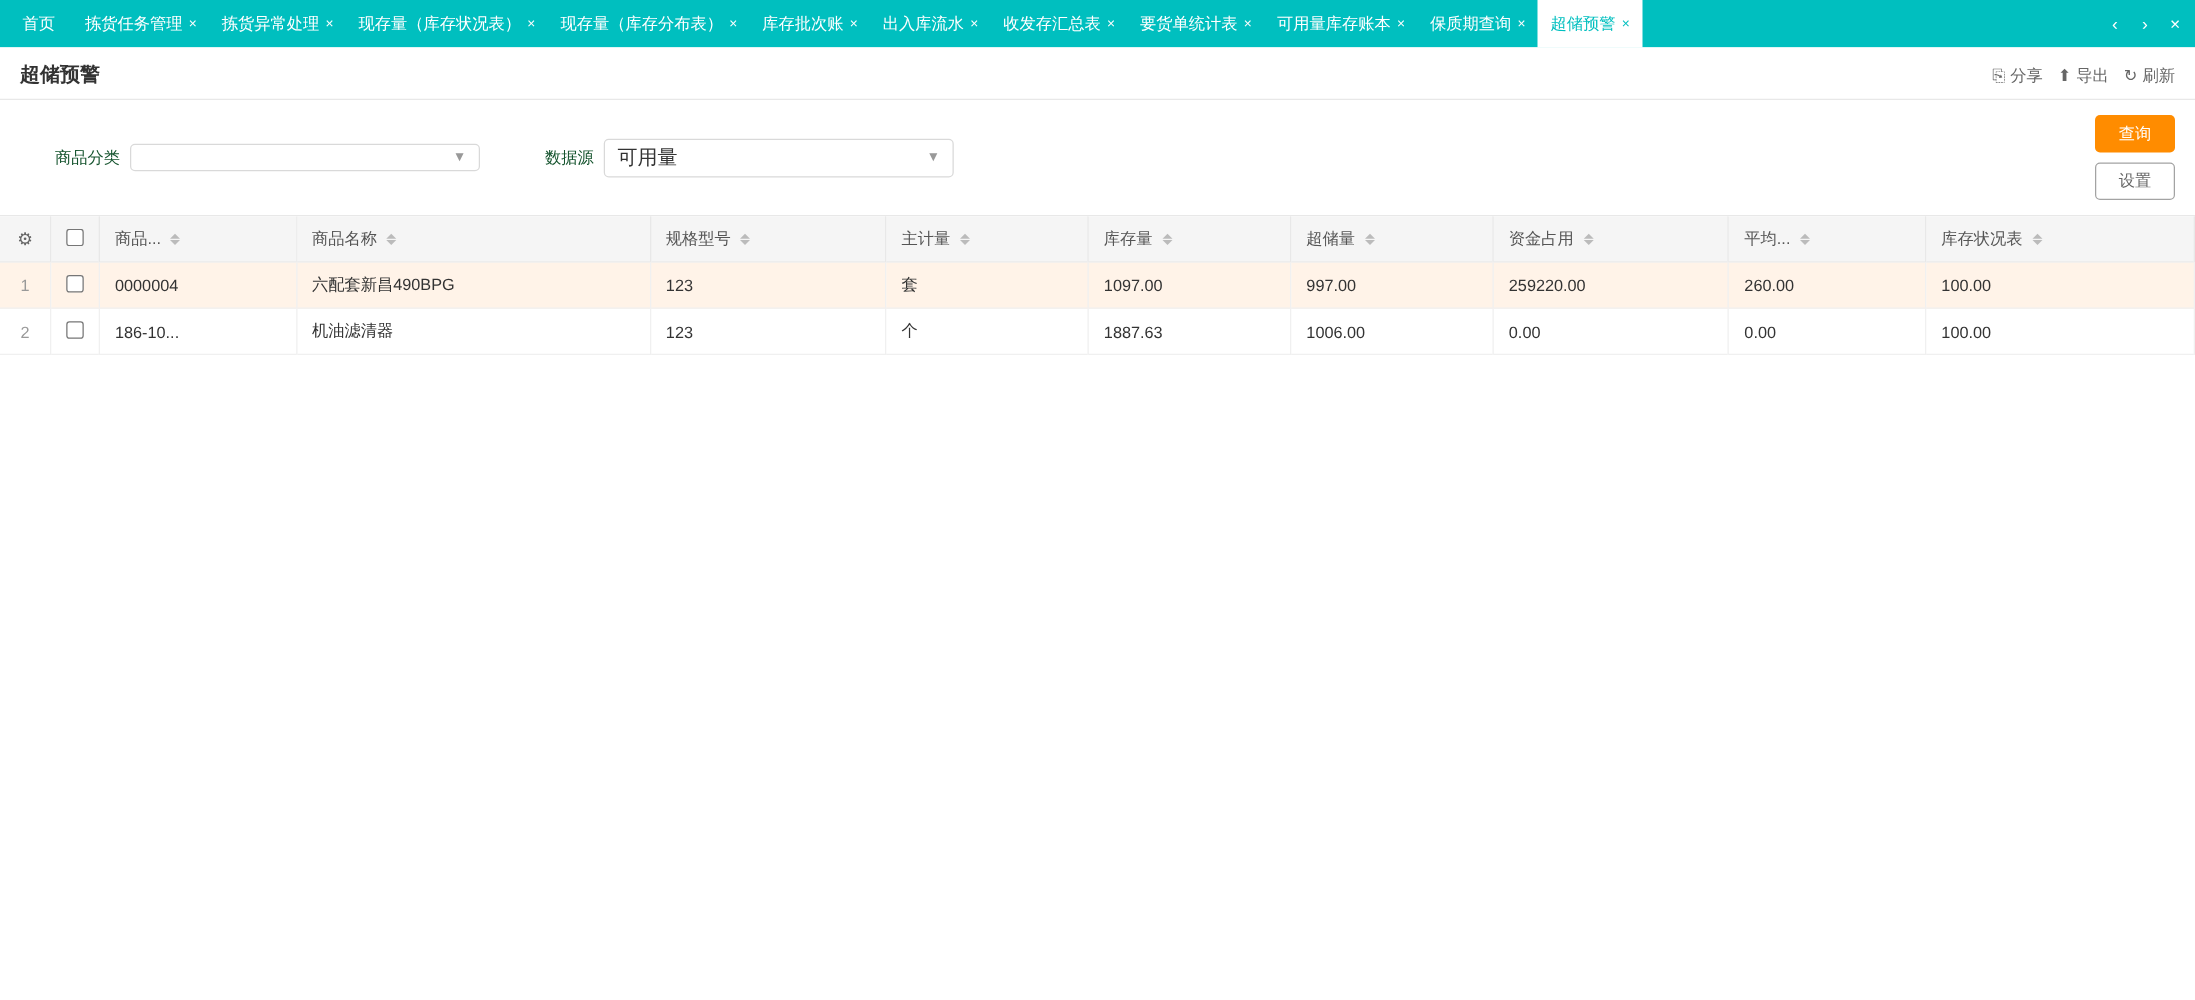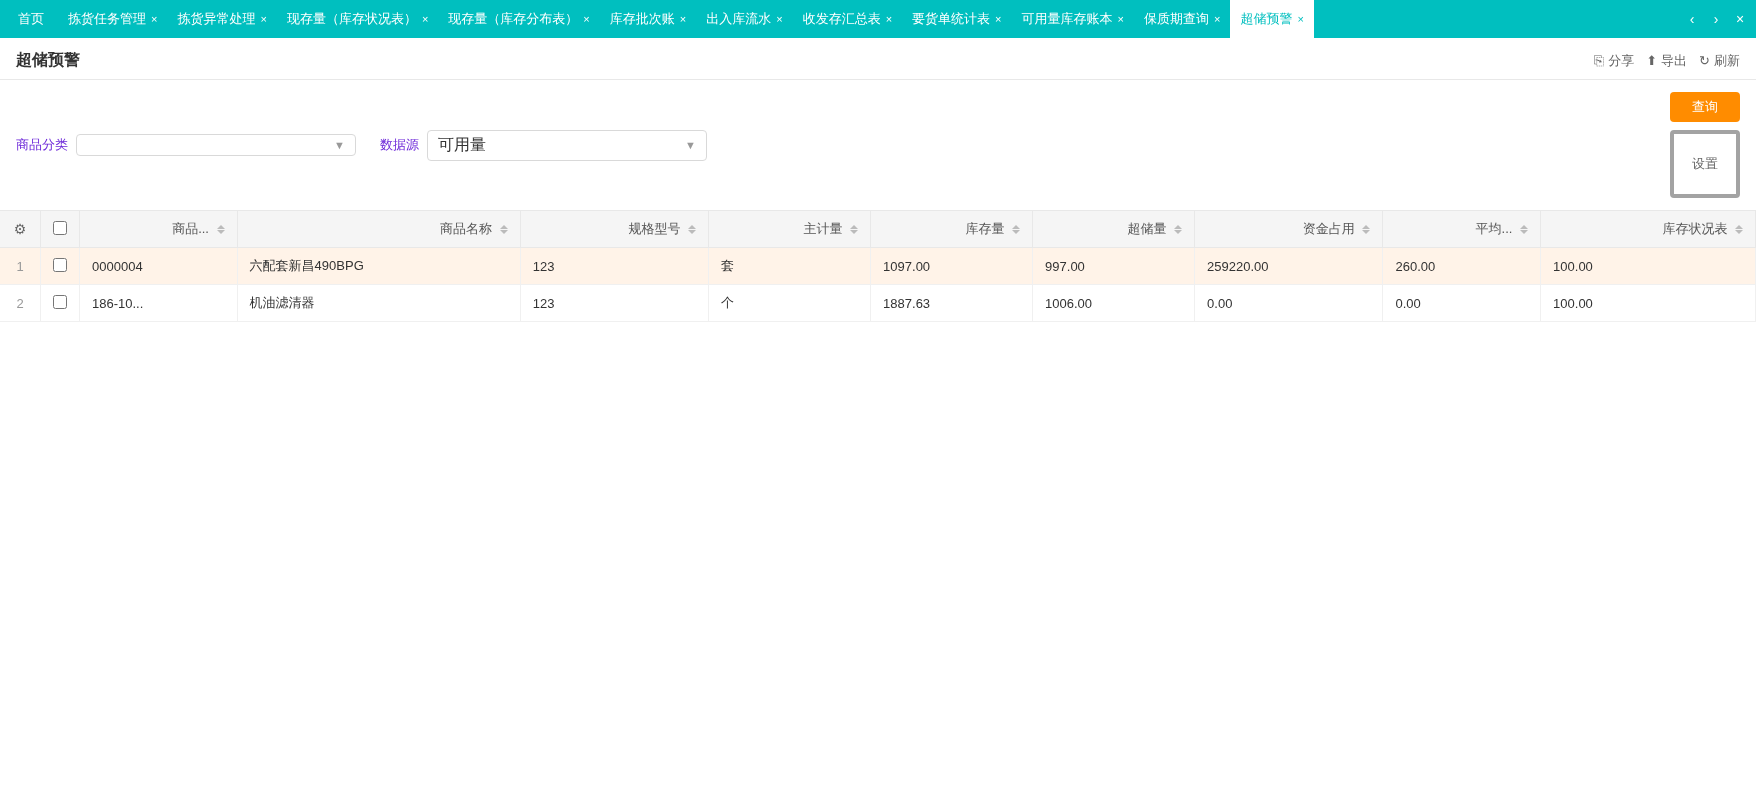--- a/index.html
+++ b/index.html
@@ -93,23 +93,24 @@
       align-items: center;
       gap: 24px;
       border-bottom: 1px solid #e8e8e8;
     }
     .filter-item {
       display: flex;
       align-items: center;
       gap: 8px;
     }
     .filter-label {
-      color: #6d28d9;
+      color: #14532d;
       font-size: 13px;
       white-space: nowrap;
+      margin-left: 28px;
     }
     .filter-select {
       display: flex;
       align-items: center;
       border: 1px solid #d9d9d9;
       border-radius: 4px;
       padding: 4px 10px;
       min-width: 280px;
       background: #fff;
       cursor: pointer;
@@ -128,23 +129,23 @@
       color: #fff;
       border: none;
       border-radius: 4px;
       padding: 6px 18px;
       cursor: pointer;
       font-size: 13px;
     }
     .btn-settings {
       background: #fff;
       color: #666;
-      border: 4px solid #a3a3a3;
+      border: 1px solid #a3a3a3;
       border-radius: 4px;
-      padding: 21px 18px;
+      padding: 5px 18px;
       cursor: pointer;
       font-size: 13px;
     }
 
     
     .table-container {
       background: #fff;
       margin: 0;
       padding: 0;
     }
@@ -152,21 +153,21 @@
       width: 100%;
       border-collapse: collapse;
       font-size: 13px;
     }
     thead tr {
       background: #f5f5f5;
       border-bottom: 1px solid #e8e8e8;
     }
     thead th {
       padding: 9px 12px;
-      text-align: right;
+      text-align: left;
       color: #555;
       font-weight: normal;
       white-space: nowrap;
       border-right: 1px solid #e8e8e8;
       position: relative;
       user-select: none;
     }
     thead th .sort-icon {
       display: inline-flex;
       flex-direction: column;

